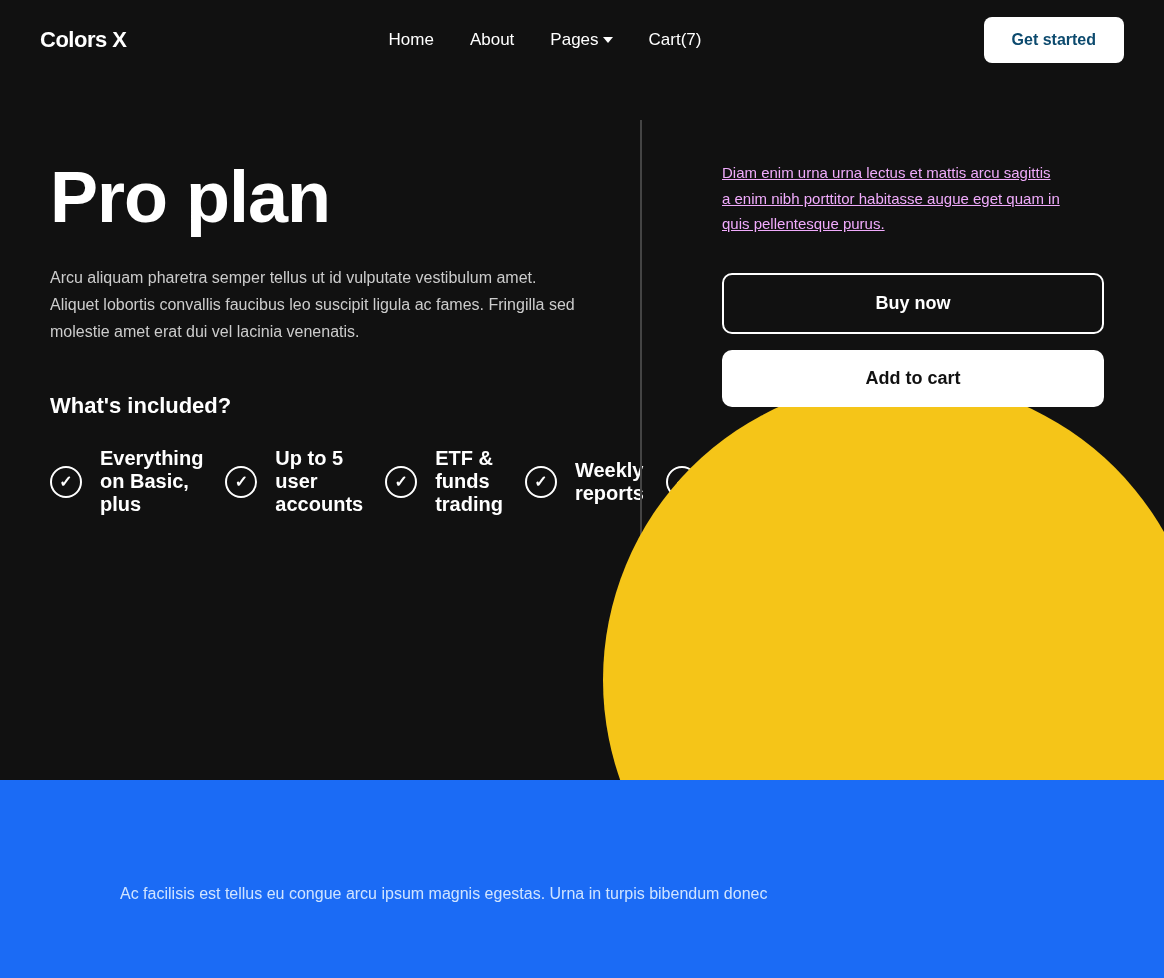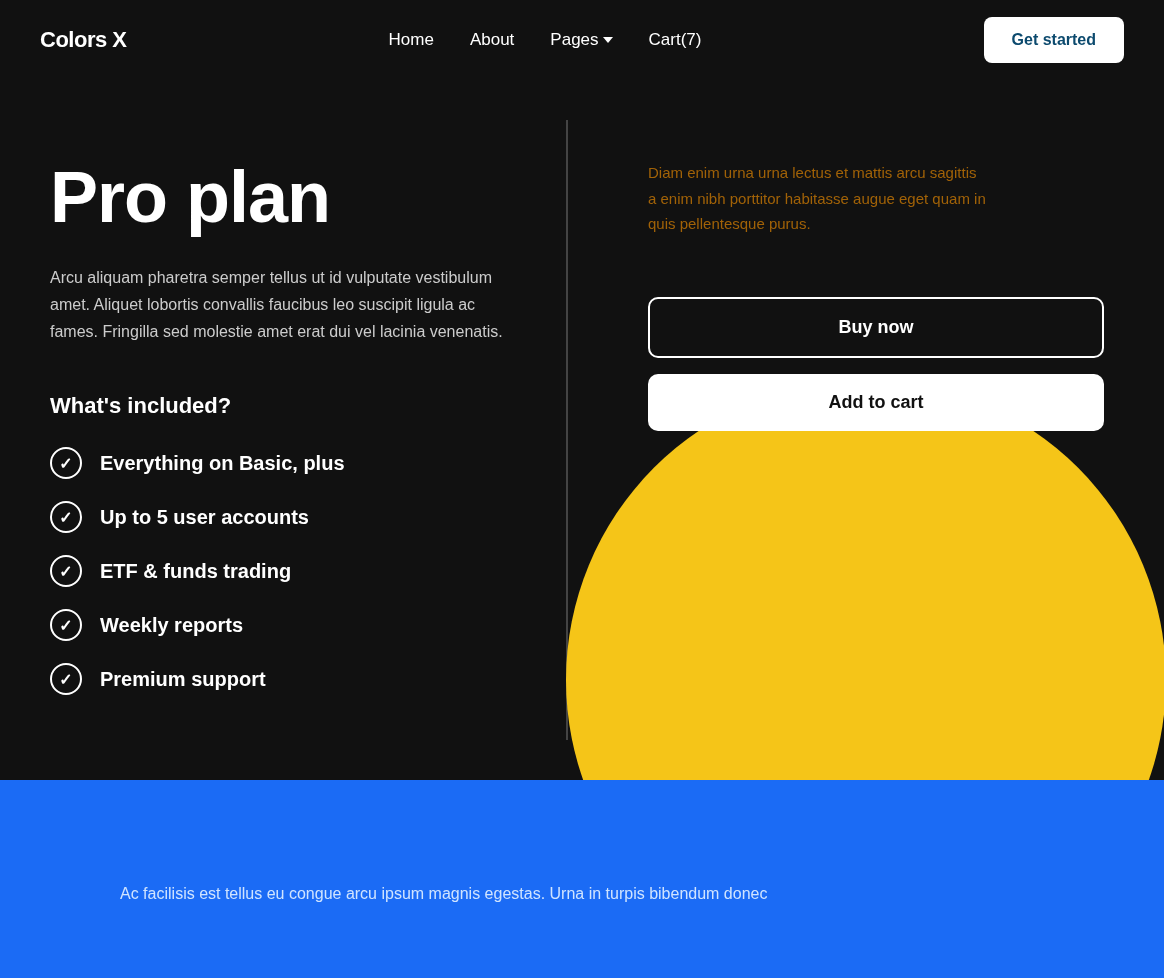--- a/index.html
+++ b/index.html
@@ -131,22 +131,23 @@
 
     .included-heading {
       font-size: 22px;
       font-weight: 700;
       margin-bottom: 28px;
     }
 
     .feature-list {
       list-style: none;
       display: flex;
-      flex-direction: column;
+      flex-direction: row;
       gap: 22px;
+      align-items: center;
     }
 
     .feature-item {
       display: flex;
       align-items: center;
       gap: 18px;
       font-size: 20px;
       font-weight: 700;
     }
 
@@ -173,23 +174,24 @@
       font-size: 72px;
       font-weight: 900;
       color: #F5C518;
       margin-bottom: 24px;
       line-height: 1;
     }
 
     .price-desc {
       font-size: 15px;
       line-height: 1.7;
-      color: #a16207;
-      margin-bottom: 60px;
+      color: #f0abfc;
+      margin-bottom: 36px;
       max-width: 340px;
+      text-decoration: underline;
     }
 
     .select-duration {
       display: flex;
       align-items: center;
       justify-content: space-between;
       border-bottom: 2px solid #555;
       padding-bottom: 16px;
       margin-bottom: 28px;
       cursor: pointer;

